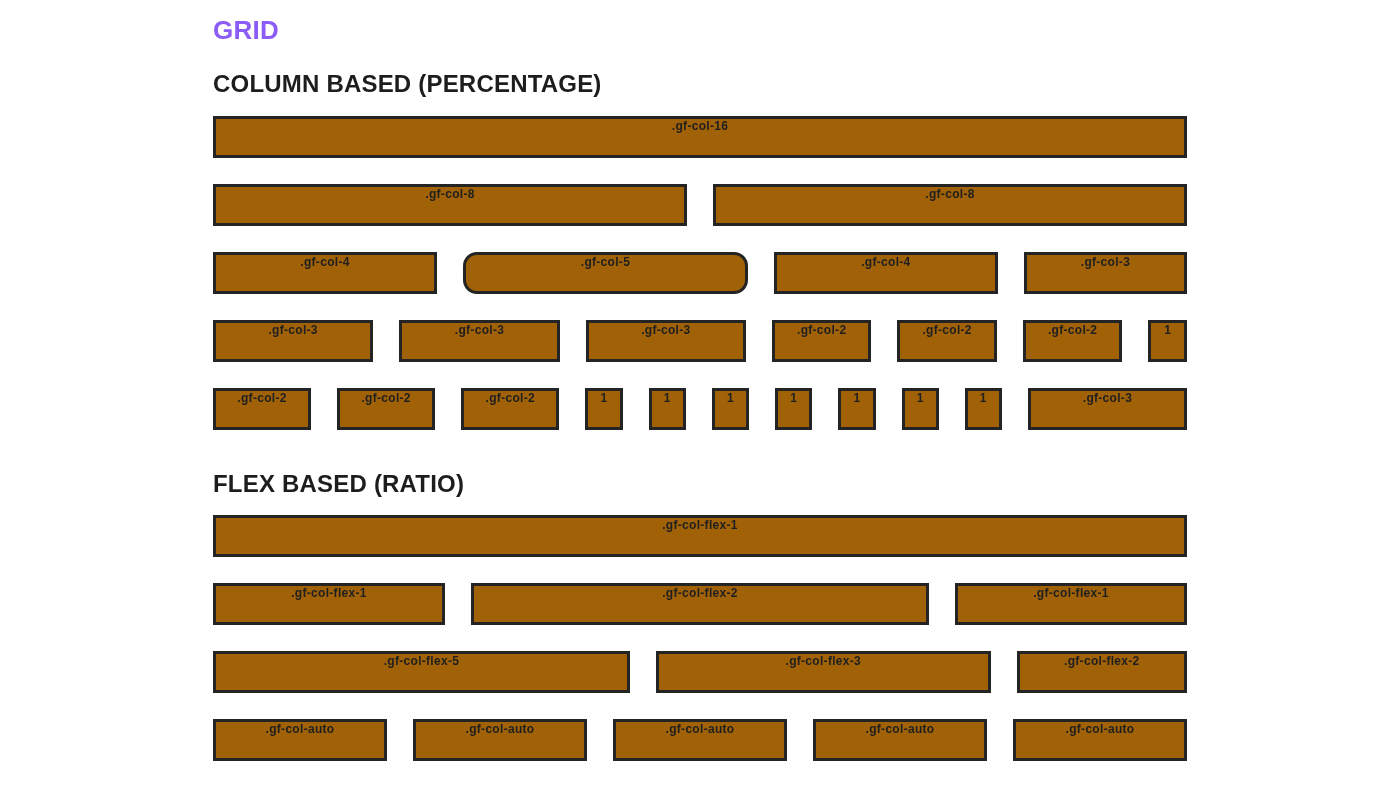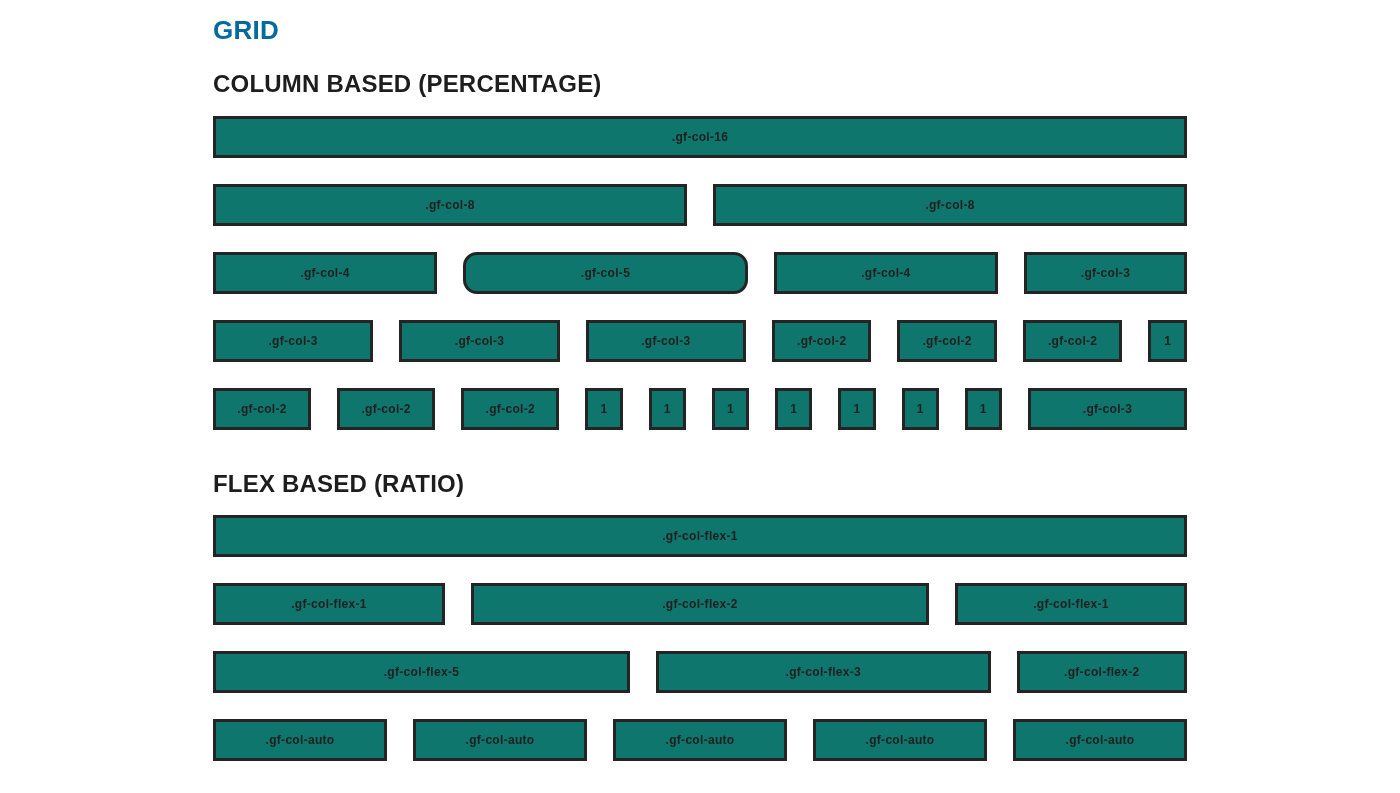--- a/index.html
+++ b/index.html
@@ -6,36 +6,36 @@
   html,body { background:#ffffff; }
   body {
     width:1400px; height:793px; overflow:hidden;
     font-family:"Liberation Sans","DejaVu Sans",sans-serif;
     color:#1e1e1e;
     padding-top:16px;
   }
   .container { width:974px; margin:0 auto; }
   .page-title {
     font-size:26px; font-weight:800; letter-spacing:0.3px;
-    color:#0369a1; margin-bottom:24px; line-height:1.15;
+    color:#8b5cf6; margin-bottom:24px; line-height:1.15;
   }
   .section-heading {
     font-size:24px; font-weight:800; letter-spacing:0.2px;
     color:#1d1d1d; margin-bottom:17px; line-height:1.2;
   }
   .section { margin-bottom:0; }
   .section + .section { margin-top:40px; }
   .grid-row {
     display:flex; gap:26px; margin-bottom:26px; align-items:stretch;
   }
   .grid-box {
     height:42px;
-    background:#0f766e;
+    background:#a16207;
     border:3px solid #242424;
-    display:flex; align-items:center; justify-content:center;
+    display:flex; justify-content:center;
     overflow:hidden;
   }
   .grid-box-label {
     font-size:12px; font-weight:700; letter-spacing:0.3px;
     color:#1f1f1f; white-space:nowrap;
   }
 </style>
 </head>
 <body>
 

